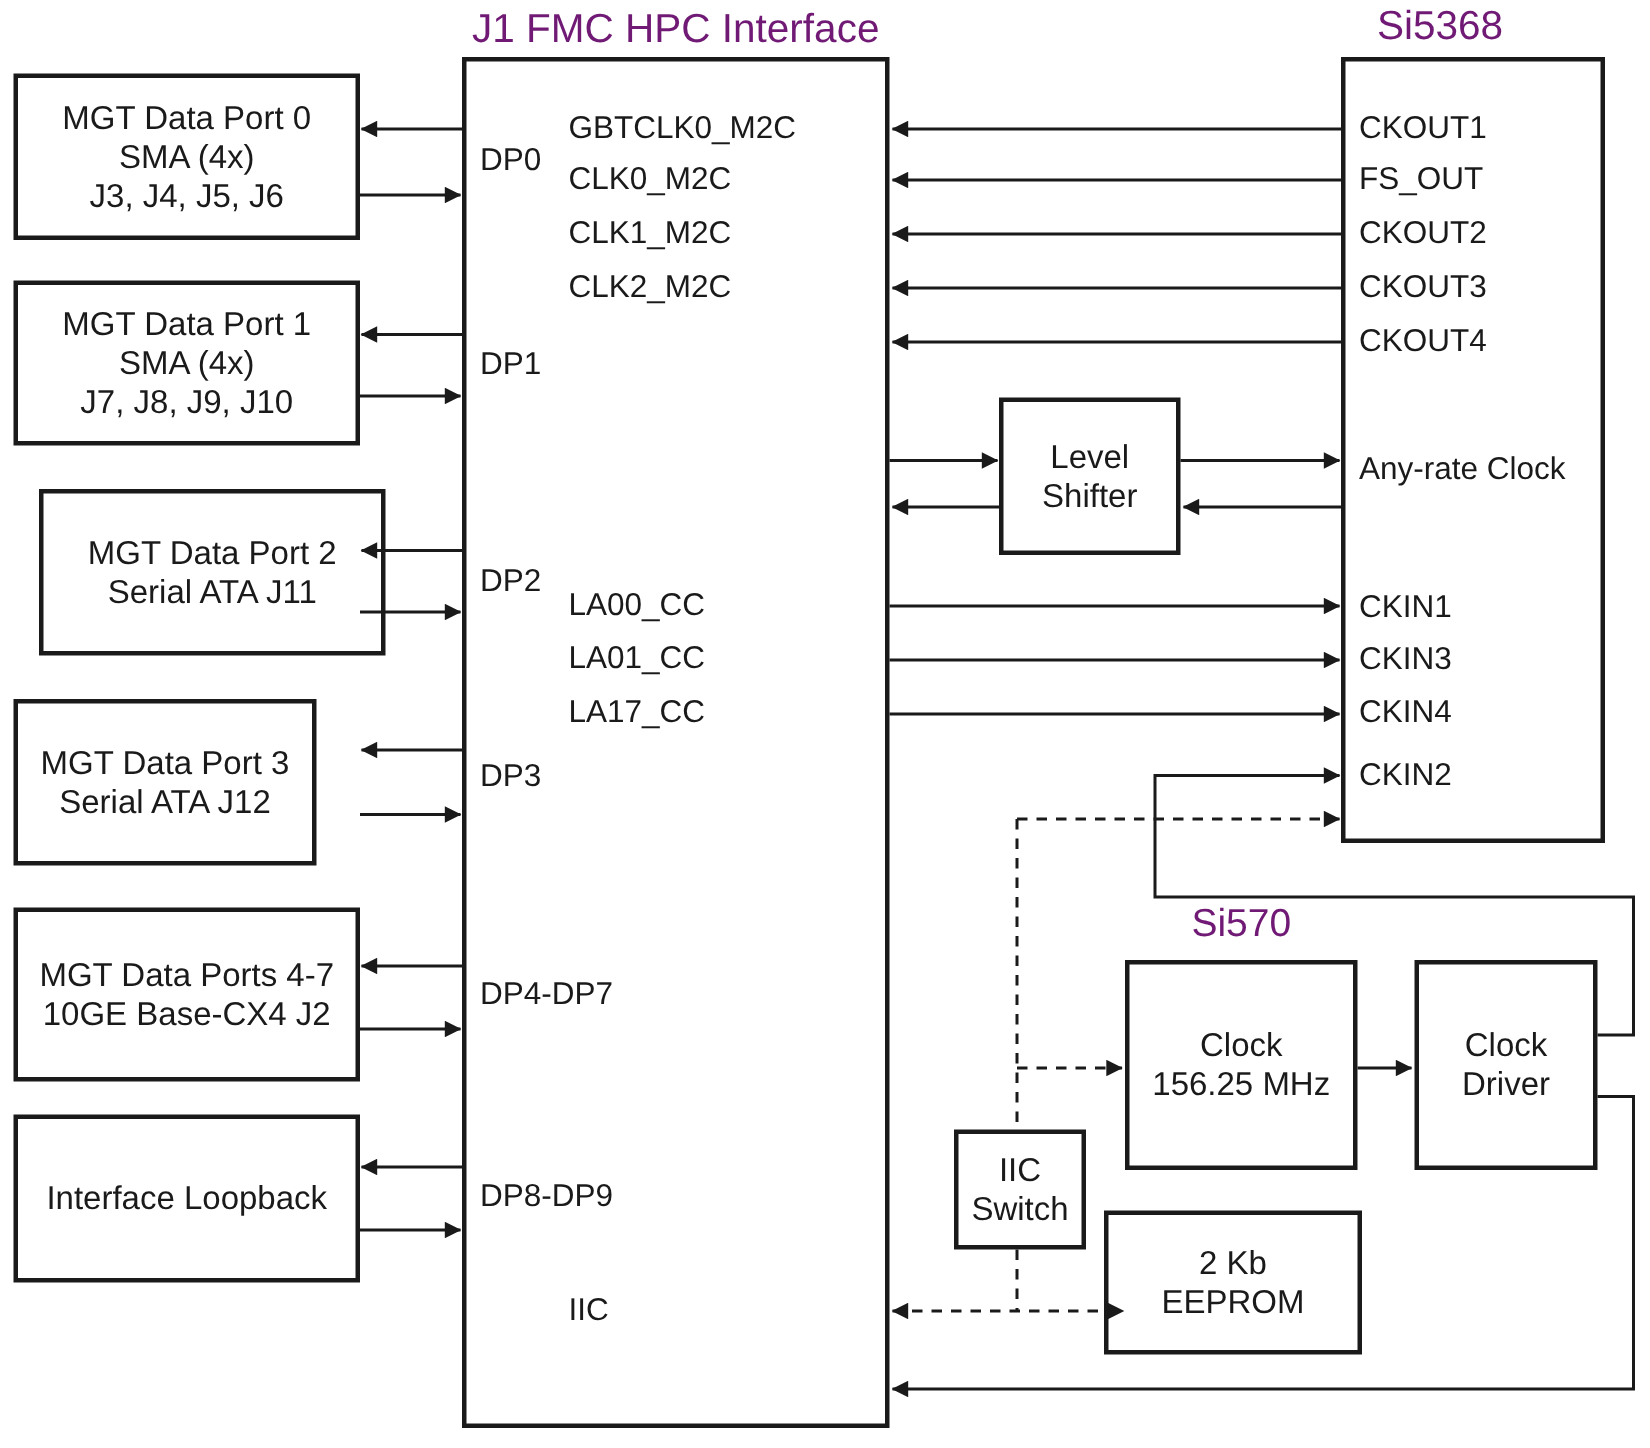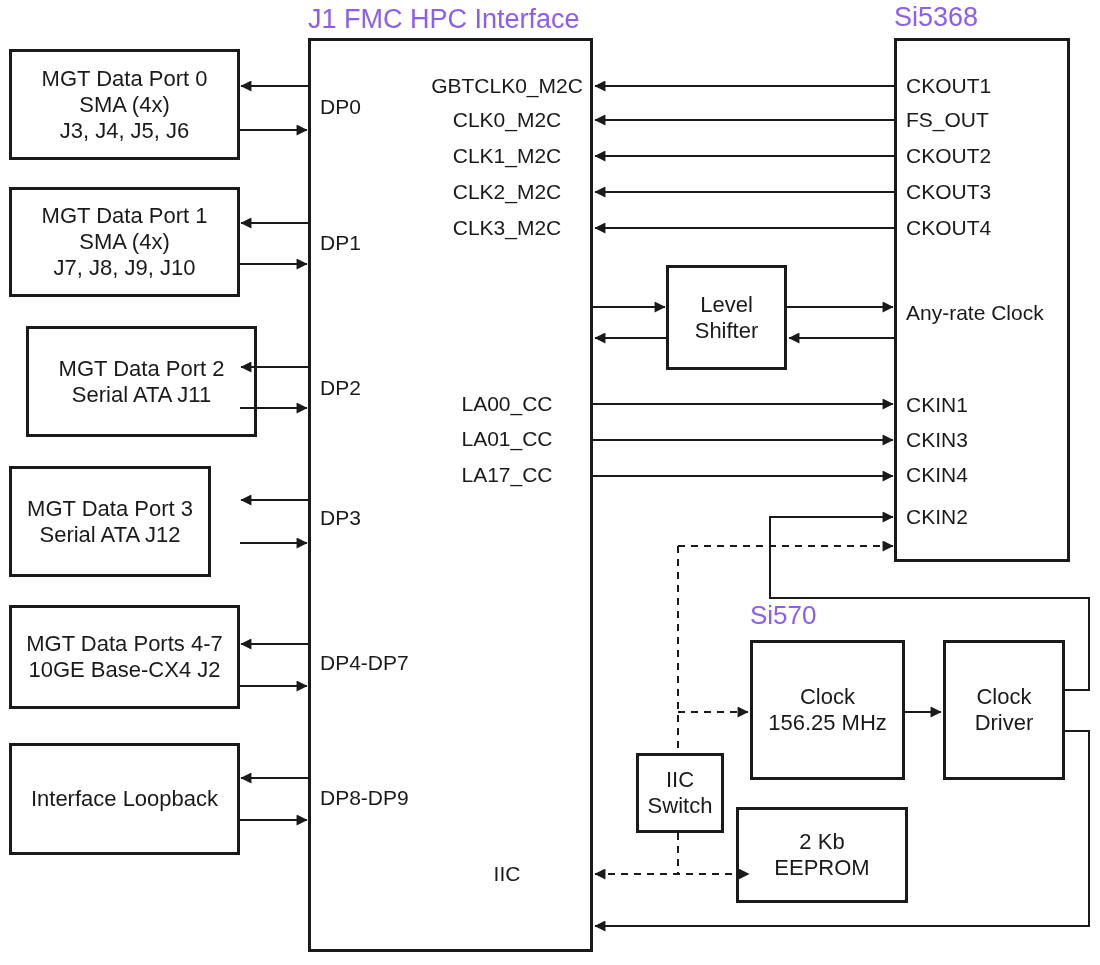--- a/index.html
+++ b/index.html
@@ -1,23 +1,23 @@
 <!DOCTYPE html>
 <html><head>
 <meta charset="utf-8">
 <style>
   html,body{margin:0;padding:0;background:#ffffff}
   body{width:1100px;height:965px;font-family:"Liberation Sans",sans-serif;color:#1a1a1a}
   .stage{position:relative;width:1100px;height:965px;overflow:hidden;background:#ffffff}
-  .title{position:absolute;font-size:27px;line-height:30px;white-space:nowrap;color:#8b5cf6}
+  .title{position:absolute;font-size:27px;line-height:30px;text-align:center;white-space:nowrap;color:#701a75}
   .box{position:absolute;border:3px solid #1a1a1a;background:#ffffff;box-sizing:border-box;
        display:flex;flex-direction:column;justify-content:center;align-items:center;text-align:right}
   .box span{display:block;line-height:26px;font-size:22px;white-space:nowrap}
   .pin{position:absolute;height:26px;line-height:26px;font-size:21px;white-space:nowrap}
-  .pin.right{width:194px;left:410px;text-align:center}
+  .pin.right{width:194px;left:379px;text-align:left}
   .pin.left-col{left:320px}
   .pin.si-col{left:906px}
   svg.wires{position:absolute;left:0;top:0;pointer-events:none}
 </style>
 </head>
 <body>
 
 <div class="stage">
 
   <div class="title" style="left:308px;top:4px;width:285px">J1 FMC HPC Interface</div>
@@ -35,21 +35,21 @@
     <span>J7, J8, J9, J10</span>
   </div>
   <div class="box" style="left:26px;top:326px;width:231px;height:111px">
     <span>MGT Data Port 2</span>
     <span>Serial ATA J11</span>
   </div>
   <div class="box" style="left:9px;top:466px;width:202px;height:111px">
     <span>MGT Data Port 3</span>
     <span>Serial ATA J12</span>
   </div>
-  <div class="box" style="left:9px;top:605px;width:231px;height:104px">
+  <div class="box" style="left:9px;top:605px;width:231px;height:116px">
     <span>MGT Data Ports 4-7</span>
     <span>10GE Base-CX4 J2</span>
   </div>
   <div class="box" style="left:9px;top:743px;width:231px;height:112px">
     <span>Interface Loopback</span>
   </div>
 
   <div class="box" style="left:308px;top:38px;width:285px;height:914px"></div>
 
   <div class="box" style="left:894px;top:38px;width:176px;height:524px"></div>
@@ -79,21 +79,20 @@
   <div class="pin left-col" style="top:230px">DP1</div>
   <div class="pin left-col" style="top:375px">DP2</div>
   <div class="pin left-col" style="top:505px">DP3</div>
   <div class="pin left-col" style="top:650px">DP4-DP7</div>
   <div class="pin left-col" style="top:785px">DP8-DP9</div>
 
   <div class="pin right" style="top:73px">GBTCLK0_M2C</div>
   <div class="pin right" style="top:107px">CLK0_M2C</div>
   <div class="pin right" style="top:143px">CLK1_M2C</div>
   <div class="pin right" style="top:179px">CLK2_M2C</div>
-  <div class="pin right" style="top:215px">CLK3_M2C</div>
   <div class="pin right" style="top:391px">LA00_CC</div>
   <div class="pin right" style="top:426px">LA01_CC</div>
   <div class="pin right" style="top:462px">LA17_CC</div>
   <div class="pin right" style="top:861px">IIC</div>
 
   <div class="pin si-col" style="top:73px">CKOUT1</div>
   <div class="pin si-col" style="top:107px">FS_OUT</div>
   <div class="pin si-col" style="top:143px">CKOUT2</div>
   <div class="pin si-col" style="top:179px">CKOUT3</div>
   <div class="pin si-col" style="top:215px">CKOUT4</div>

